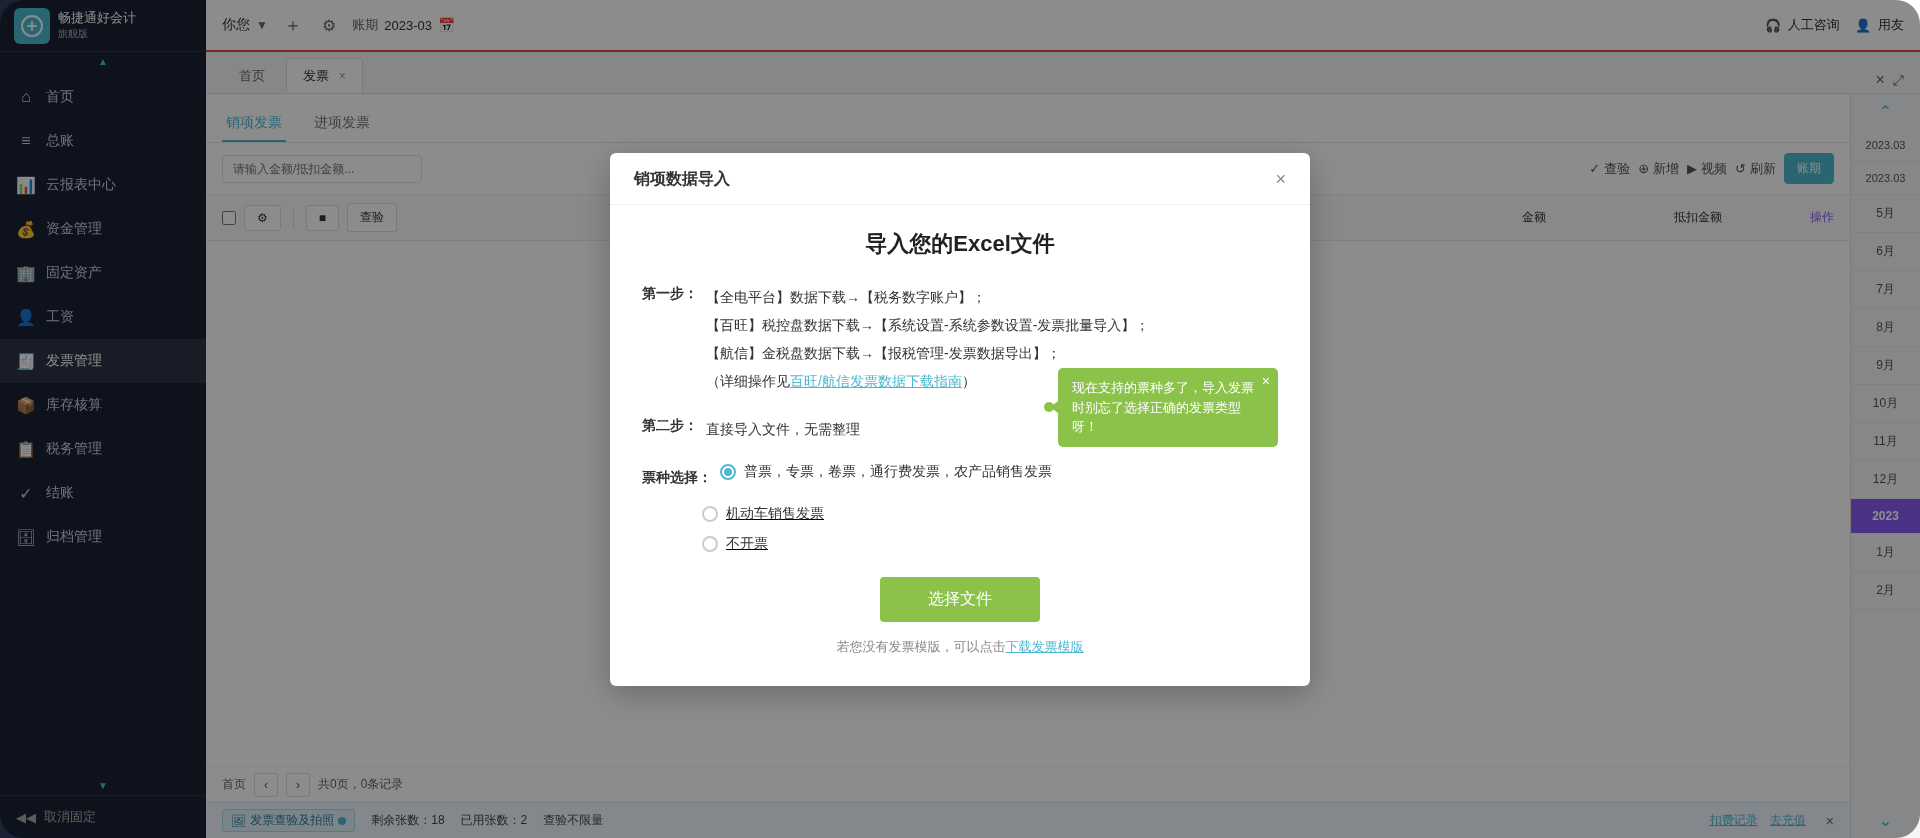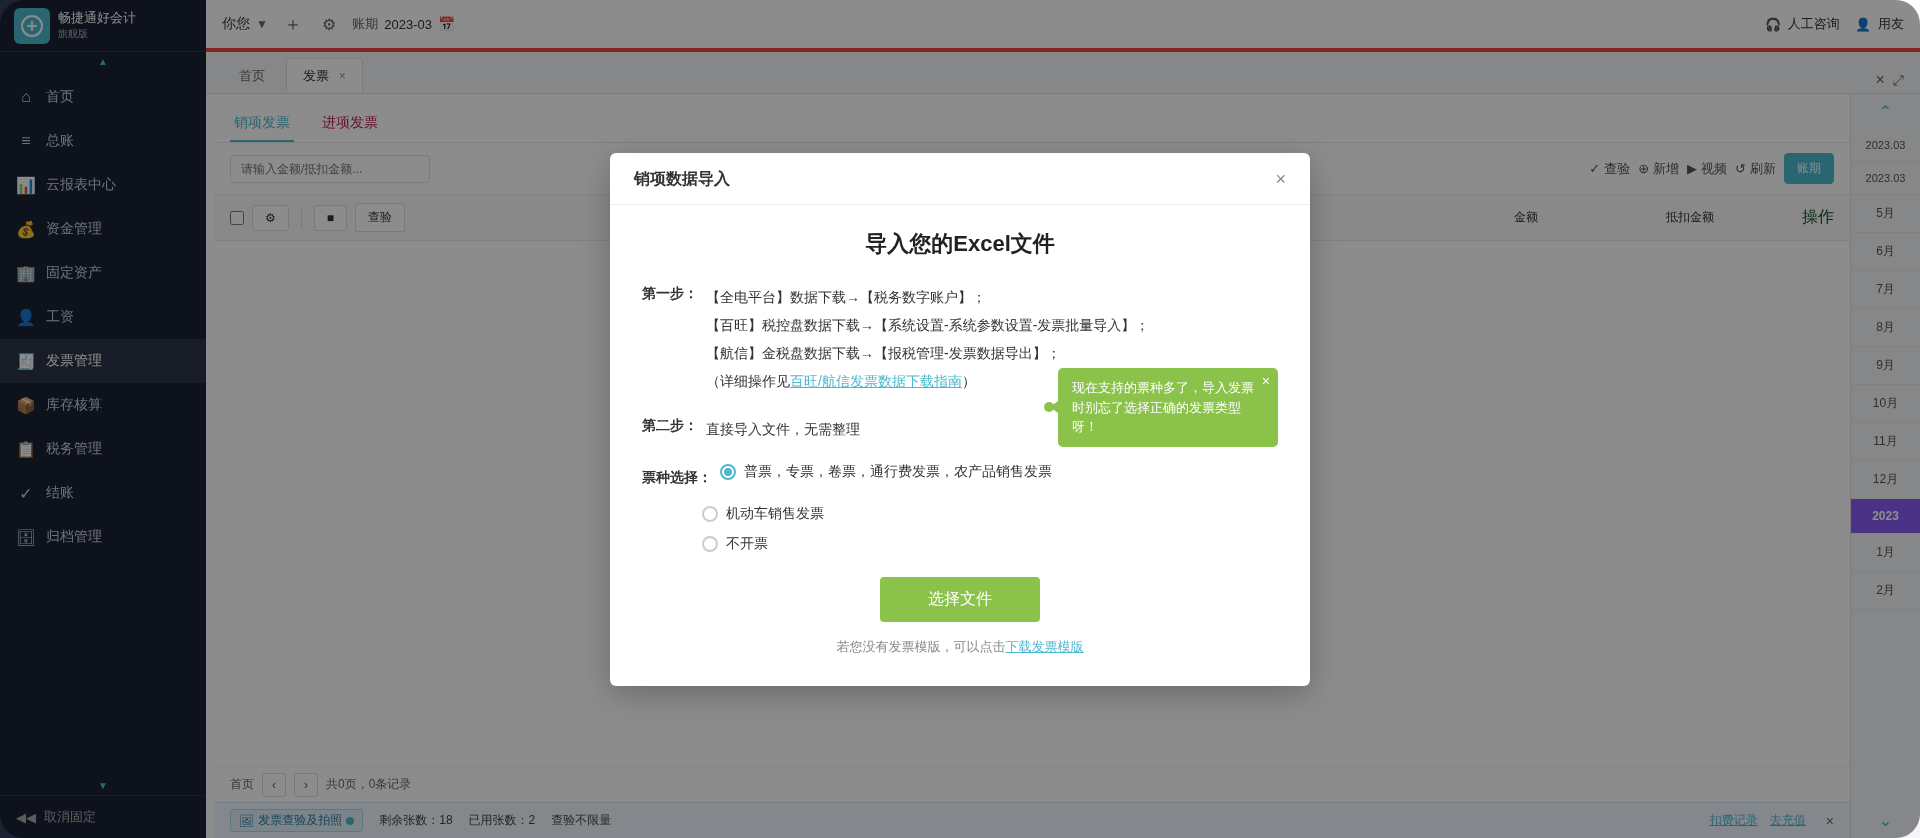--- a/index.html
+++ b/index.html
@@ -21,21 +21,21 @@
     .sidebar-item { display: flex; align-items: center; padding: 12px 16px; cursor: pointer; color: #c8d0dc; font-size: 14px; transition: background 0.2s; }
     .sidebar-item.active { background: #2a3447; color: #fff; }
     .sidebar-item .nav-icon { width: 20px; height: 20px; margin-right: 10px; display: flex; align-items: center; justify-content: center; font-size: 16px; }
     .sidebar-bottom { padding: 12px 16px; border-top: 1px solid #2a3447; display: flex; align-items: center; color: #aaa; font-size: 13px; cursor: pointer; }
     .sidebar-bottom .nav-icon { margin-right: 8px; }
 
     
     .main-area { flex: 1; display: flex; flex-direction: column; overflow: hidden; }
 
     
-    .topbar { height: 52px; background: #fff; display: flex; align-items: center; padding: 0 16px; border-bottom: 4px solid #ef4444; flex-shrink: 0; gap: 12px; }
+    .topbar { height: 52px; background: #fff; display: flex; align-items: center; padding: 0 16px; border-bottom: 2px solid #ef4444; flex-shrink: 0; gap: 12px; }
     .topbar-account { display: flex; align-items: center; gap: 6px; font-size: 14px; color: #333; cursor: pointer; }
     .topbar-chevron { color: #666; font-size: 12px; }
     .topbar-add { color: #666; font-size: 18px; cursor: pointer; padding: 4px; }
     .topbar-gear { color: #666; font-size: 16px; cursor: pointer; padding: 4px; }
     .topbar-period { font-size: 13px; color: #333; display: flex; align-items: center; gap: 6px; }
     .topbar-period-label { color: #666; }
     .topbar-calendar-icon { color: #4db8d0; font-size: 14px; }
     .topbar-right { margin-left: auto; display: flex; align-items: center; gap: 16px; }
     .topbar-support { display: flex; align-items: center; gap: 6px; color: #333; font-size: 13px; cursor: pointer; }
     .topbar-user { display: flex; align-items: center; gap: 6px; color: #333; font-size: 13px; cursor: pointer; }
@@ -43,25 +43,25 @@
     
     .content-tabs { height: 42px; background: #f5f6f8; display: flex; align-items: flex-end; padding: 0 16px; border-bottom: 1px solid #e0e0e0; flex-shrink: 0; }
     .tab-item { padding: 8px 16px; font-size: 13px; cursor: pointer; color: #666; border: 1px solid transparent; border-bottom: none; border-radius: 4px 4px 0 0; margin-right: 4px; }
     .tab-item.active { background: #fff; color: #333; border-color: #e0e0e0; font-weight: 500; }
     .tab-close { margin-left: 6px; color: #999; font-size: 12px; }
 
     
     .sub-content { flex: 1; display: flex; overflow: hidden; background: #fff; }
 
     
-    .left-panel { flex: 1; display: flex; flex-direction: column; overflow: hidden; padding-left: 8px; }
+    .left-panel { flex: 1; display: flex; flex-direction: column; overflow: hidden; }
 
     
     .invoice-tabs { display: flex; align-items: center; padding: 12px 16px 0; border-bottom: 1px solid #e8e8e8; gap: 24px; }
-    .invoice-tab { padding: 8px 4px; font-size: 14px; color: #be185d; cursor: pointer; border-bottom: 2px solid transparent; }
+    .invoice-tab { padding: 8px 4px; font-size: 14px; color: #737373; cursor: pointer; border-bottom: 2px solid transparent; }
     .invoice-tab.active { color: #4db8d0; border-bottom: 2px solid #4db8d0; font-weight: 500; }
 
     
     .invoice-toolbar { display: flex; align-items: center; padding: 10px 16px; gap: 12px; border-bottom: 1px solid #f0f0f0; }
     .search-input { border: 1px solid #e0e0e0; border-radius: 4px; padding: 6px 10px; font-size: 12px; color: #999; width: 200px; outline: none; }
     .toolbar-actions { margin-left: auto; display: flex; align-items: center; gap: 8px; }
     .toolbar-action-item { display: flex; align-items: center; gap: 4px; font-size: 13px; color: #555; cursor: pointer; }
 
     
     .invoice-action-bar { display: flex; align-items: center; padding: 8px 16px; gap: 8px; background: #f9fafb; border-bottom: 1px solid #e8e8e8; }
@@ -284,21 +284,21 @@
           </div>
           <div class="action-bar-separator"></div>
           <div class="action-bar-btn">
             <span>■</span>
           </div>
           <div class="action-bar-btn">
             <span>查验</span>
           </div>
           <span style="margin-left:auto; font-size:12px; color:#333; padding-right:120px;">金额</span>
           <span style="font-size:12px; color:#333; padding-right:80px;">抵扣金额</span>
-          <span style="font-size:16px; color:#14532d;font-family:Liberation Mono, monospace;">操作</span>
+          <span style="font-size:12px; color:#8b5cf6;font-family:Liberation Mono, monospace;">操作</span>
         </div>
 
         <div class="invoice-table">
         </div>
 
         <div class="pagination-bar">
           <span>首页</span>
           <span class="pagination-btn">‹</span>
           <span class="pagination-btn">›</span>
           <span>共0页，0条记录</span>
@@ -377,21 +377,21 @@
       </div>
 
       <div class="modal-radio-group">
         <div style="display:flex; align-items:center; margin-bottom:12px;">
           <span style="font-size:14px; font-weight:600; color:#333; margin-right:8px; white-space:nowrap;">票种选择：</span>
           <label class="modal-radio-item">
             <span class="modal-radio checked"></span>
             <span>普票，专票，卷票，通行费发票，农产品销售发票</span>
           </label>
         </div>
-        <div style="padding-left:60px;">
+        <div style="padding-left:60px;text-decoration:underline;">
           <label class="modal-radio-item" style="margin-bottom:12px;">
             <span class="modal-radio" style="border-color:#ccc;"></span>
             <span>机动车销售发票</span>
           </label>
           <label class="modal-radio-item">
             <span class="modal-radio" style="border-color:#ccc;"></span>
             <span>不开票</span>
           </label>
         </div>
       </div>

